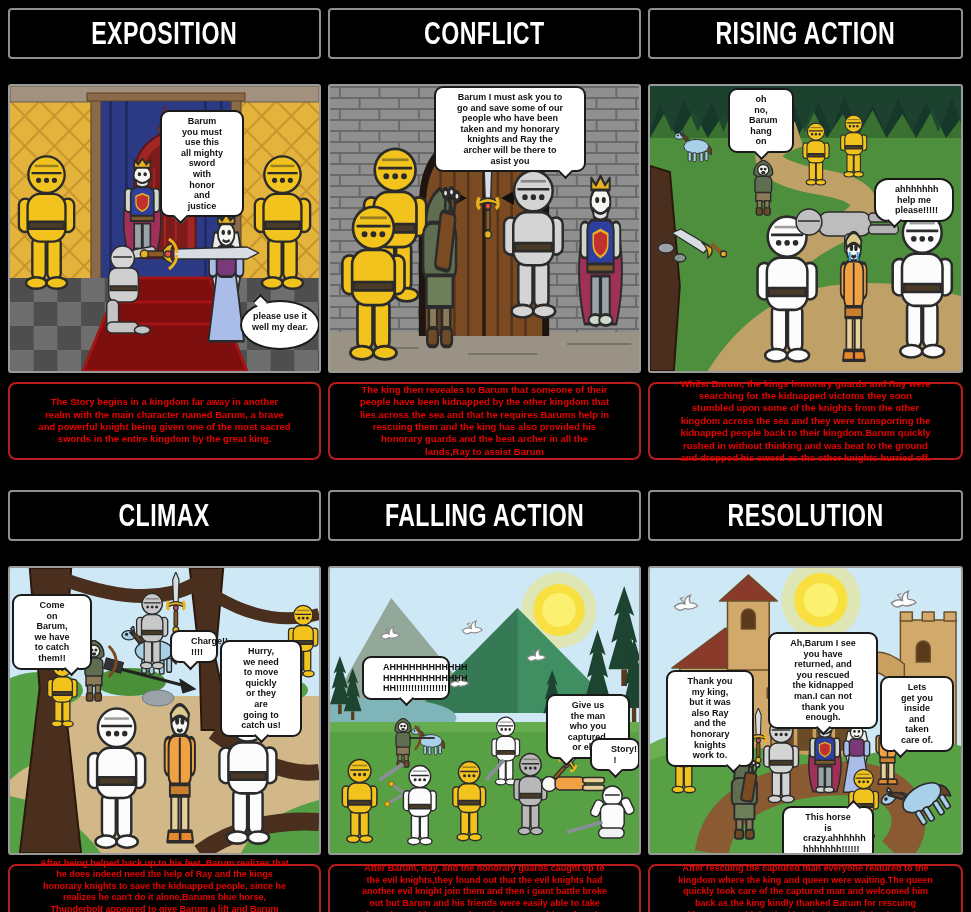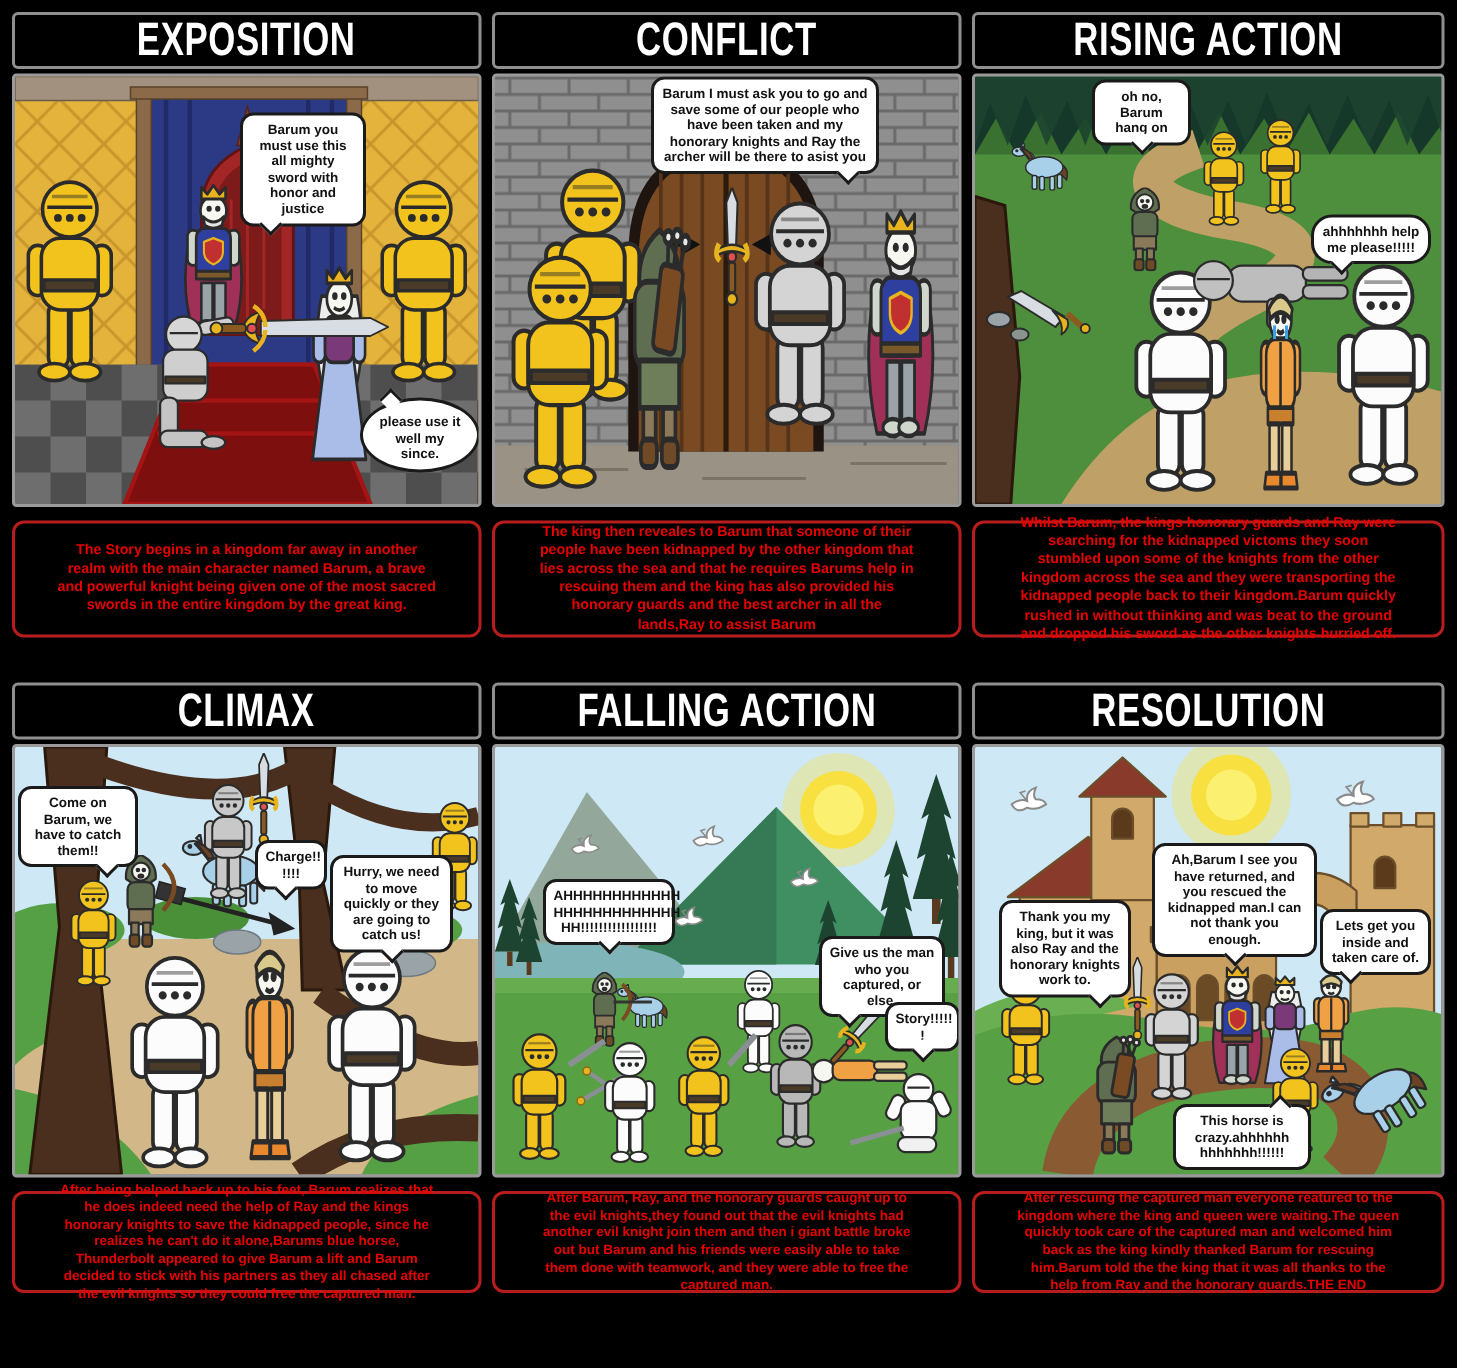--- a/index.html
+++ b/index.html
@@ -1,34 +1,34 @@
 <!DOCTYPE html>
 <html><head>
 <meta charset="utf-8">
 <style>
   html,body{margin:0;padding:0;background:#000;}
   body{width:971px;height:912px;position:relative;font-family:"Liberation Sans",sans-serif;overflow:hidden;}
   .board{position:absolute;left:0;top:0;width:971px;box-sizing:border-box;padding:8px;display:grid;
          grid-template-columns:313px 313px 315px;column-gap:7px;row-gap:30px;}
   .panel{display:flex;flex-direction:column;}
-  .title-bar{height:38px;background:#000;border:2px solid #8f8f8f;border-radius:4px;display:flex;
-             align-items:center;justify-content:center;color:#fff;margin-bottom:3px;box-sizing:border-box;}
+  .title-bar{height:51px;background:#000;border:2px solid #8f8f8f;border-radius:4px;display:flex;
+             align-items:center;justify-content:center;color:#fff;margin-bottom:25px;box-sizing:border-box;}
   .title-text{display:inline-block;font-weight:bold;font-size:29px;letter-spacing:.5px;
               transform:scaleX(.8) scaleY(1.08);white-space:nowrap;}
   .scene{position:relative;height:285px;border:2px solid #9a9a9a;border-radius:3px;background:#777;
          overflow:hidden;box-sizing:content-box;}
   .scene svg.art{position:absolute;left:0;top:0;width:100%;height:100%;display:block;}
   .desc{margin-top:9px;background:#000;border:2px solid #b91c1c;border-radius:8px;color:#e80000;
         font-weight:bold;font-size:9.5px;line-height:1.3;text-align:center;display:flex;align-items:center;
         justify-content:center;padding:4px 28px;box-sizing:border-box;}
   .desc.r1{height:78px;}
   .desc.r2{height:68px;font-size:9px;line-height:1.28;}
   
   .bubble{position:absolute;z-index:6;background:#fff;border:2px solid #1a1a1a;border-radius:9px;
-          padding:4px 5px;font-size:9px;font-weight:bold;line-height:1.18;text-align:center;color:#111;
+          padding:4px 19px;font-size:9px;font-weight:bold;line-height:1.18;text-align:center;color:#111;
           box-sizing:border-box;}
   .bubble.ellipse{border-radius:50%;padding:9px 8px;}
   .bubble::after{content:"";position:absolute;width:9px;height:9px;background:#fff;transform:rotate(45deg);}
   .t-down::after{bottom:-6.5px;border-right:2px solid #1a1a1a;border-bottom:2px solid #1a1a1a;}
   .t-up::after{top:-6.5px;border-left:2px solid #1a1a1a;border-top:2px solid #1a1a1a;}
   .tx-l::after{left:13px;}
   .tx-c::after{left:calc(50% - 5px);}
   .tx-r::after{right:13px;}
 </style>
 </head>
@@ -242,21 +242,21 @@
         <g stroke="#2b2b2b" stroke-width="1.3" stroke-linejoin="round">
           <polygon points="252,167 240,161 166,163 166,173 240,173" fill="#d7dde2"></polygon>
           <path d="M166,157 q-7,11 0,21 q-10,-2 -12,-10.5 q2,-8.5 12,-10.5 z" fill="#e7b41f"></path>
           <path d="M161,153 q8,5 8,14 M161,183 q8,-6 8,-14" stroke="#e7b41f" stroke-width="3" fill="none"></path>
           <circle cx="160" cy="168" r="3.2" fill="#e05050"></circle>
           <rect x="138" y="165" width="18" height="6" rx="2.5" fill="#8a5a20"></rect>
           <circle cx="136" cy="168" r="4" fill="#e7b41f"></circle>
         </g>
       </svg>
       <div class="bubble t-down tx-l" style="left:150px;top:24px;width:84px;">Barum you must use this all mighty sword with honor and justice</div>
-      <div class="bubble ellipse t-up tx-l" style="left:230px;top:214px;width:80px;height:50px;">please use it well my since.</div>
+      <div class="bubble ellipse t-up tx-l" style="left:230px;top:214px;width:80px;height:50px;">please use it well my dear.</div>
     </div>
     <div class="desc r1">The Story begins in a kingdom far away in another realm with the main character named Barum, a brave and powerful knight being given one of the most sacred swords in the entire kingdom by the great king.</div>
   </div>
 
   <div class="panel">
     <div class="title-bar">
       <span class="title-text">CONFLICT</span>
     </div>
     <div class="scene">
       <svg class="art" viewBox="0 0 313 285" preserveAspectRatio="none">

